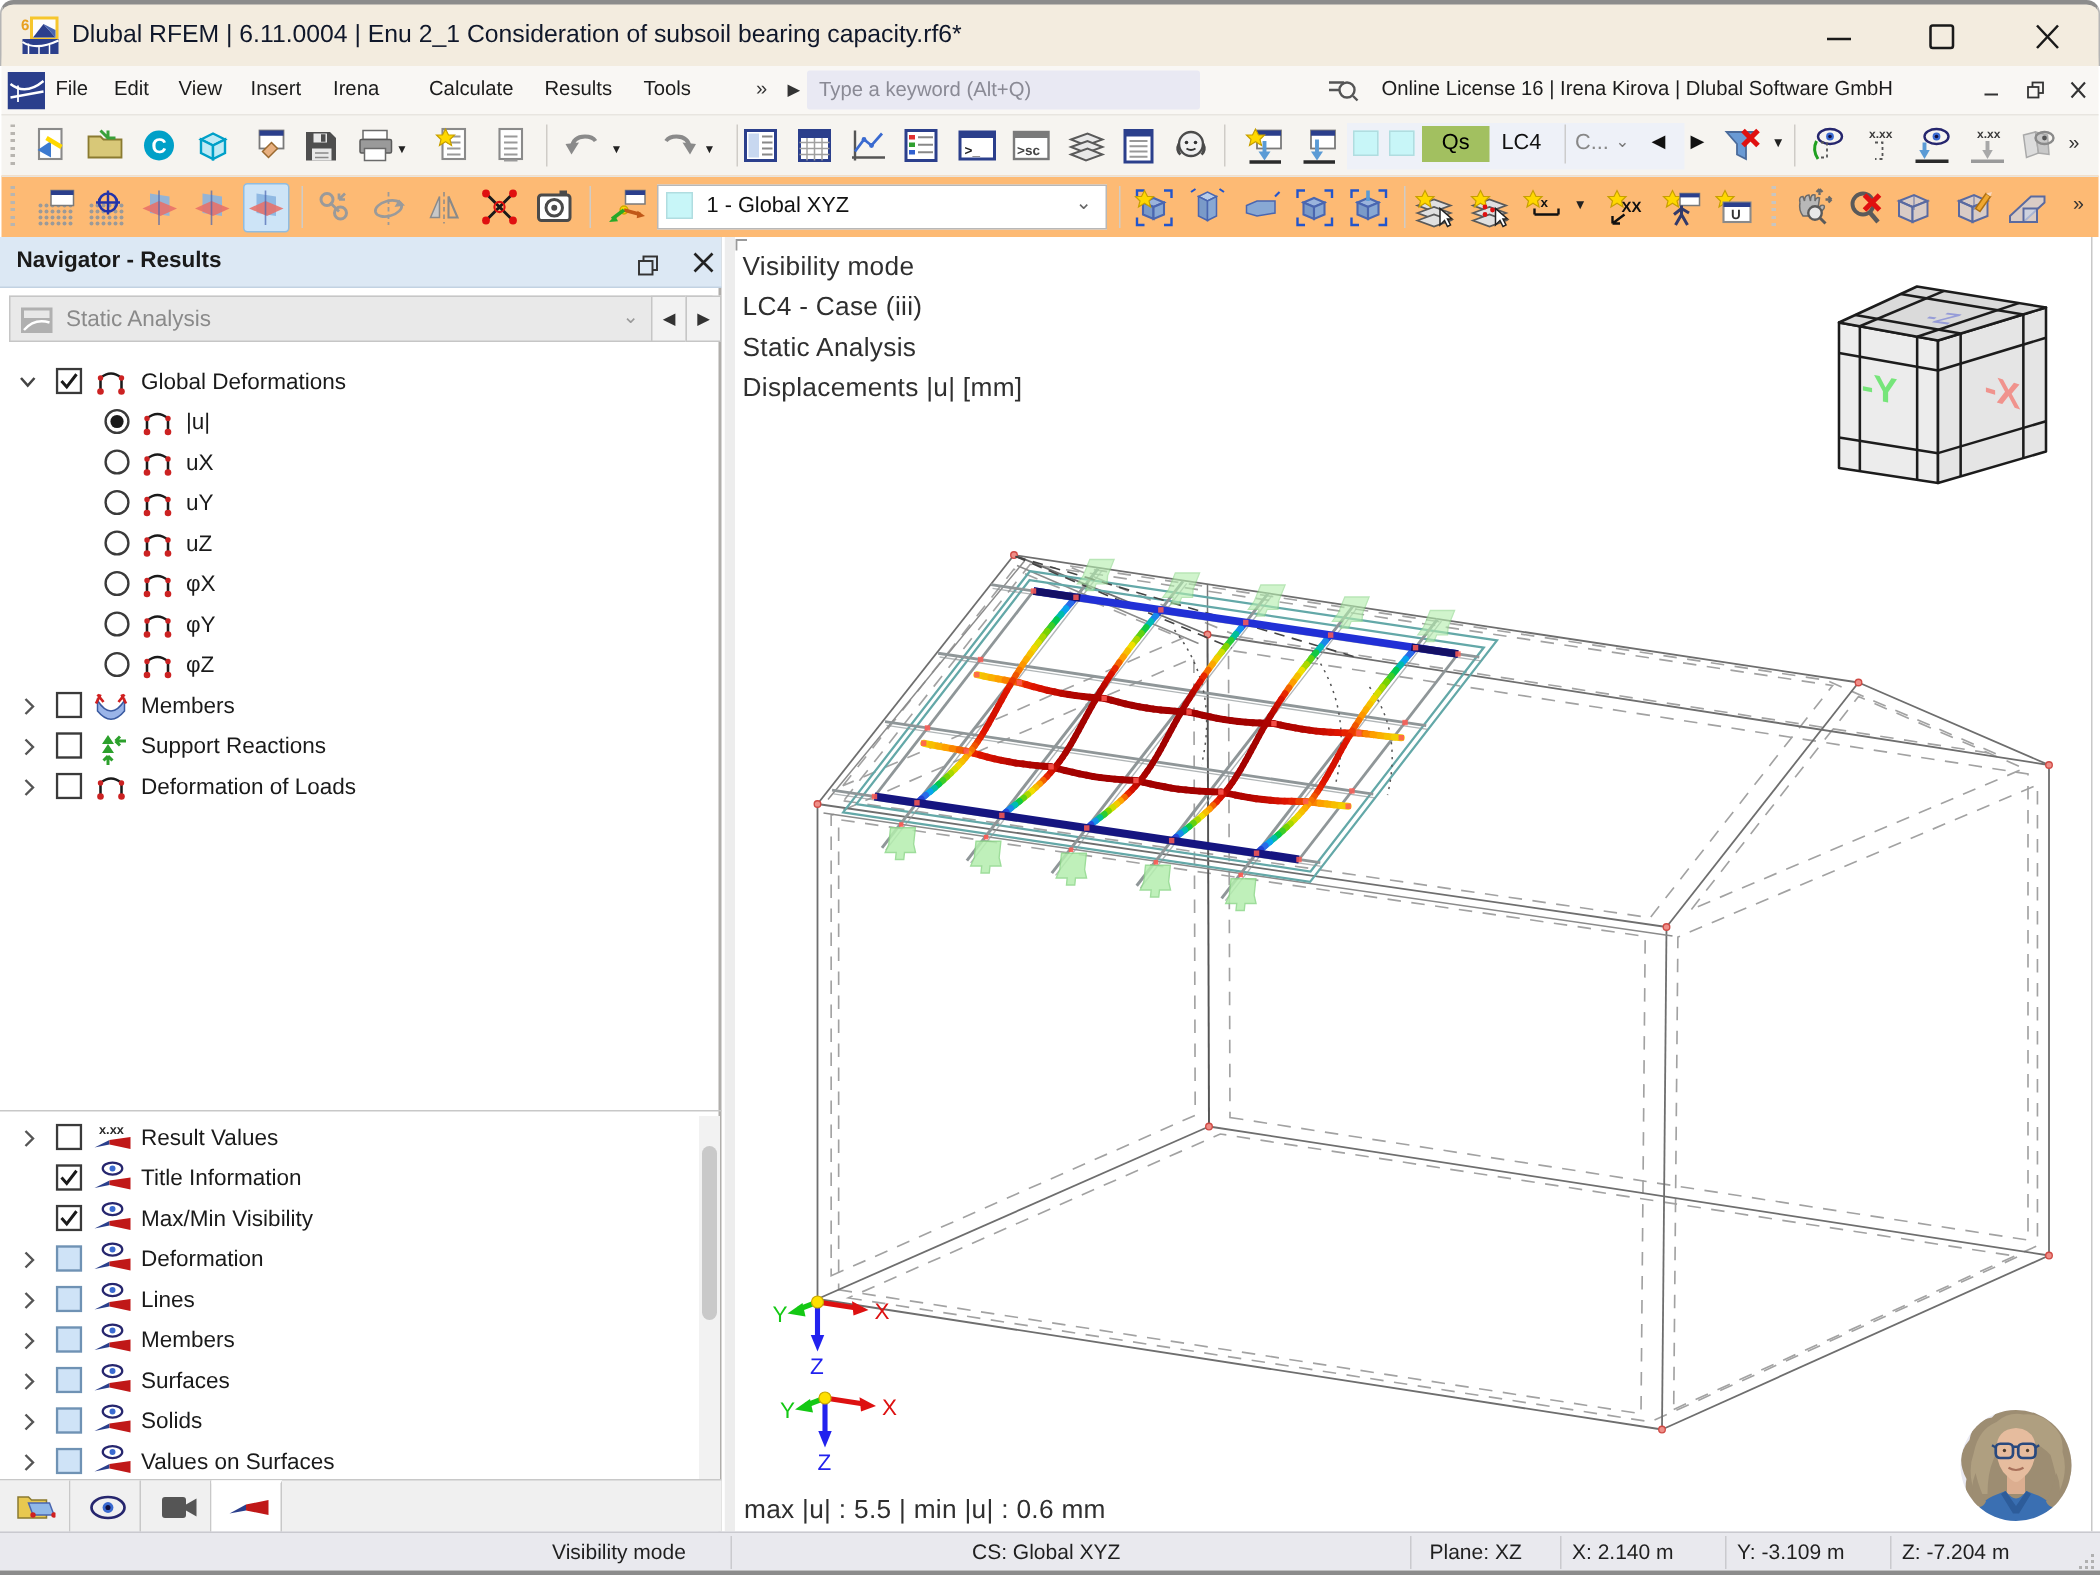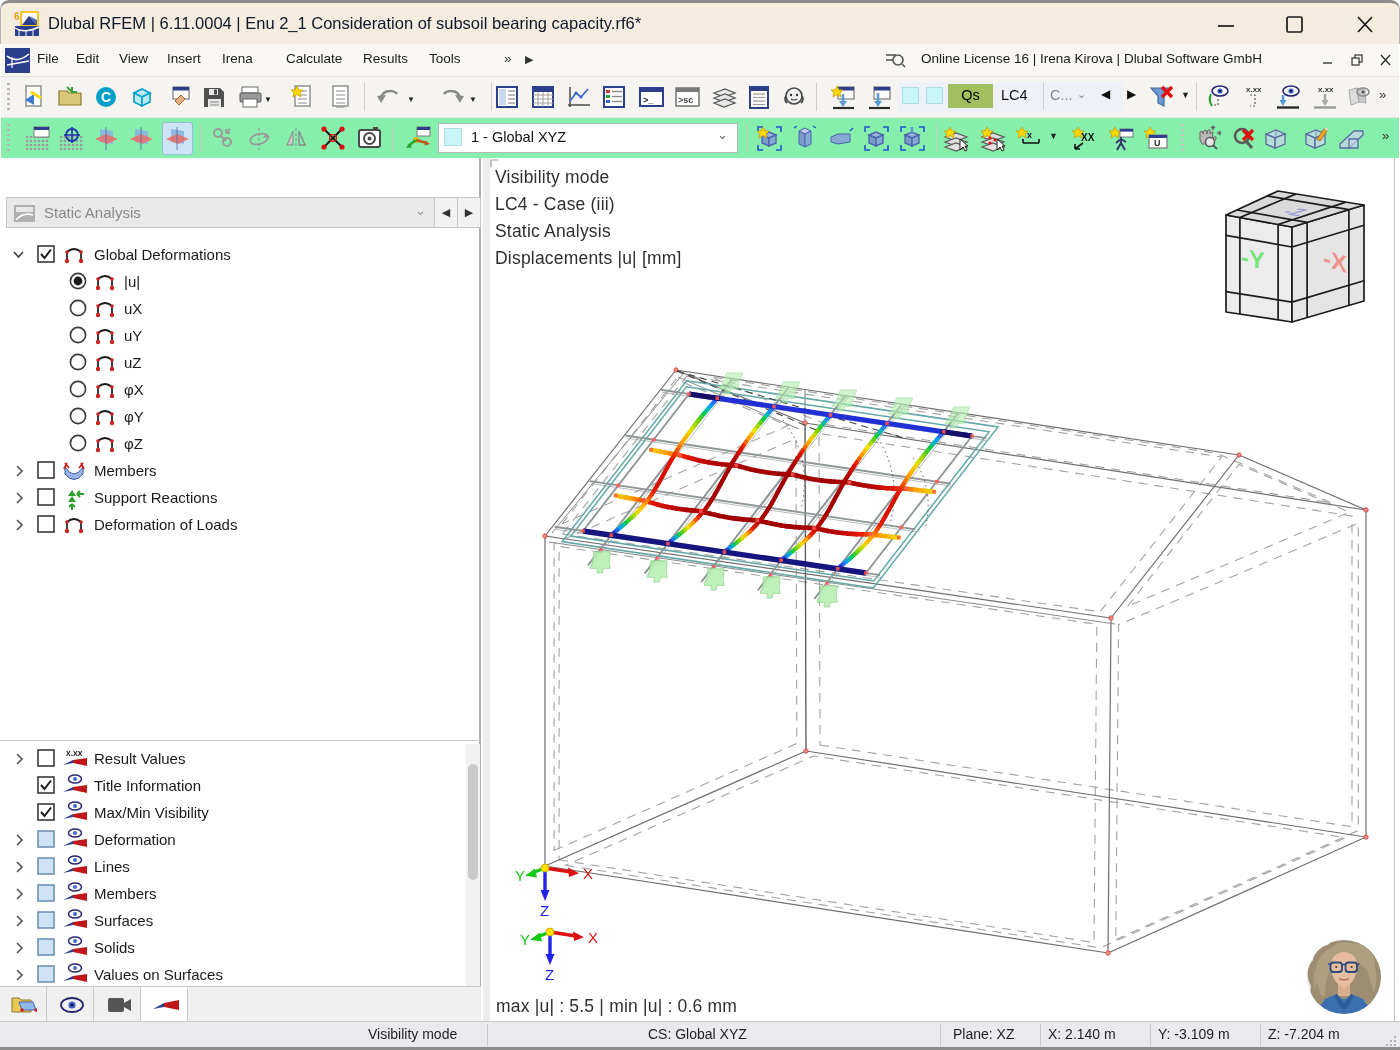--- a/index.html
+++ b/index.html
@@ -1,21 +1,21 @@
 <!DOCTYPE html>
 <html><head><meta charset="utf-8"><style>
 *{margin:0;padding:0;box-sizing:border-box}
 body{width:1400px;height:1050px;font-family:"Liberation Sans",sans-serif;background:#fff;overflow:hidden;position:relative}
 .abs{position:absolute}
 #titlebar{left:0;top:0;width:1400px;height:44px;background:#f3ecdf;border-top:3px solid #8c8c8c;border-left:1px solid #b5b5b5;border-right:1px solid #b5b5b5;border-radius:9px 9px 0 0}
 #title-text{left:47px;top:11px;font-size:16.5px;color:#0f172a}
 #menubar{left:1px;top:44px;width:1398px;height:32px;background:#f9f7f4}
 .menu-item{position:absolute;top:7px;font-size:13.5px;color:#1b1b1b}
 #tb1{left:1px;top:76px;width:1398px;height:41px;background:#f6f4f0;border-top:1px solid #e8e5e0}
-#tb2{left:1px;top:117px;width:1398px;height:41px;background:#86efac;border-top:1px solid #e8e5e0}
+#tb2{left:1px;top:117px;width:1398px;height:41px;background:#fdba74;border-top:1px solid #e8e5e0}
 .vsep{position:absolute;top:6px;width:1px;height:28px;background:#cfccc7}
 .grip{position:absolute;left:6px;top:6px;width:3px;height:28px;background-image:repeating-linear-gradient(#b8b5b0 0 2px,transparent 2px 5px)}
 .ico{position:absolute;top:7px;width:27px;height:27px}
 #nav{left:0;top:158px;width:481px;height:863px;background:#fff;border-right:2px solid #b0aeab}
 #nav-hdr{left:0;top:0;width:481px;height:34px;background:#dce8f4;border-bottom:1px solid #c2d2e2}
 #nav-hdr b{position:absolute;left:11px;top:7px;font-size:15px;color:#1a1a1a}
 #sa-bar{left:6px;top:39px;width:469px;height:31px;background:#e9e9e9;border:1px solid #c6c6c6}
 .tree-txt{position:absolute;font-size:15px;color:#1a1a1a;white-space:nowrap}
 #vp{left:483px;top:158px;width:911px;height:863px;background:#fff;overflow:hidden}
 .vtext{position:absolute;font-size:17.5px;color:#2f2f2f;letter-spacing:0.2px}
@@ -54,20 +54,23 @@
     <div class="menu-item" style="left:36px">File</div>
     <div class="menu-item" style="left:75px">Edit</div>
     <div class="menu-item" style="left:118px">View</div>
     <div class="menu-item" style="left:166px">Insert</div>
     <div class="menu-item" style="left:221px">Irena</div>
     <div class="menu-item" style="left:285px">Calculate</div>
     <div class="menu-item" style="left:362px">Results</div>
     <div class="menu-item" style="left:428px">Tools</div>
     <div class="menu-item" style="left:503px;color:#333">»</div>
     <div class="menu-item" style="left:524px;color:#333;font-size:11px;top:9px">▶</div>
+    <div class="abs" style="left:537px;top:3px;width:262px;height:26px;background:#e9e9f3;border-radius:2px">
+      <div style="position:absolute;left:8px;top:5px;font-size:13.5px;color:#8a8a95">Type a keyword (Alt+Q)</div>
+    </div>
     <svg class="abs" style="left:884px;top:7px" width="22" height="18">
       <line x1="1" y1="4" x2="11" y2="4" stroke="#555" stroke-width="1.6"></line>
       <line x1="1" y1="9" x2="8" y2="9" stroke="#555" stroke-width="1.6"></line>
       <circle cx="13" cy="9" r="5" fill="none" stroke="#555" stroke-width="1.6"></circle>
       <line x1="17" y1="13" x2="20" y2="16" stroke="#555" stroke-width="1.6"></line>
     </svg>
     <div class="menu-item" style="left:920px;font-size:13.5px">Online License 16 | Irena Kirova | Dlubal Software GmbH</div>
     <svg class="abs" style="left:1318px;top:8px" width="82" height="18">
       <line x1="4" y1="11" x2="13" y2="11" stroke="#333" stroke-width="1.4"></line>
       <rect x="36" y="3" width="7" height="7" fill="none" stroke="#333" stroke-width="1.2"></rect>
@@ -513,20 +516,28 @@
     </svg>
     <svg class="ico" style="left:1337px;top:7px" width="27" height="27" viewBox="0 0 27 27">
       <g fill="#c9d4ea" fill-opacity="0.7" stroke="#5a6aa0" stroke-width="1.3">
         <path d="M2 19 L16 6 L25 6 L25 10 L11 23 L2 23 Z"></path>
         <path d="M11 14 L20 14 L20 23 L11 23 Z"></path>
       </g>
     </svg>
     <div class="abs" style="left:1381px;top:10px;font-size:13px;color:#333">»</div>
   </div>
 <div id="nav" class="abs">
+    <div id="nav-hdr" class="abs">
+      <b>Navigator - Results</b>
+      <svg class="abs" style="left:425px;top:8px" width="56" height="18">
+        <rect x="4" y="5" width="9" height="9" fill="none" stroke="#333" stroke-width="1.3"></rect>
+        <rect x="1" y="8" width="9" height="9" fill="#dce8f4" stroke="#333" stroke-width="1.3"></rect>
+        <path d="M38 3 L50 15 M50 3 L38 15" stroke="#222" stroke-width="1.8"></path>
+      </svg>
+    </div>
     <div id="sa-bar" class="abs">
       <svg class="abs" style="left:6px;top:4px" width="23" height="23">
         <rect x="1" y="3" width="21" height="17" fill="#b0b0b0"></rect>
         <rect x="3" y="5" width="17" height="5" fill="#e8e8e8"></rect>
         <path d="M3 18 Q10 10 20 13" stroke="#fff" stroke-width="1.6" fill="none"></path>
       </svg>
       <div class="abs" style="left:37px;top:6px;font-size:15px;color:#8a8a8a">Static Analysis</div>
       <div class="abs" style="left:408px;top:5px;font-size:13px;color:#9a9a9a">⌄</div>
     </div>
     <div class="abs" style="left:434px;top:39px;width:24px;height:31px;background:#f2f2f2;border:1px solid #c6c6c6;text-align:center;font-size:11px;padding-top:8px;color:#333">◀</div>

